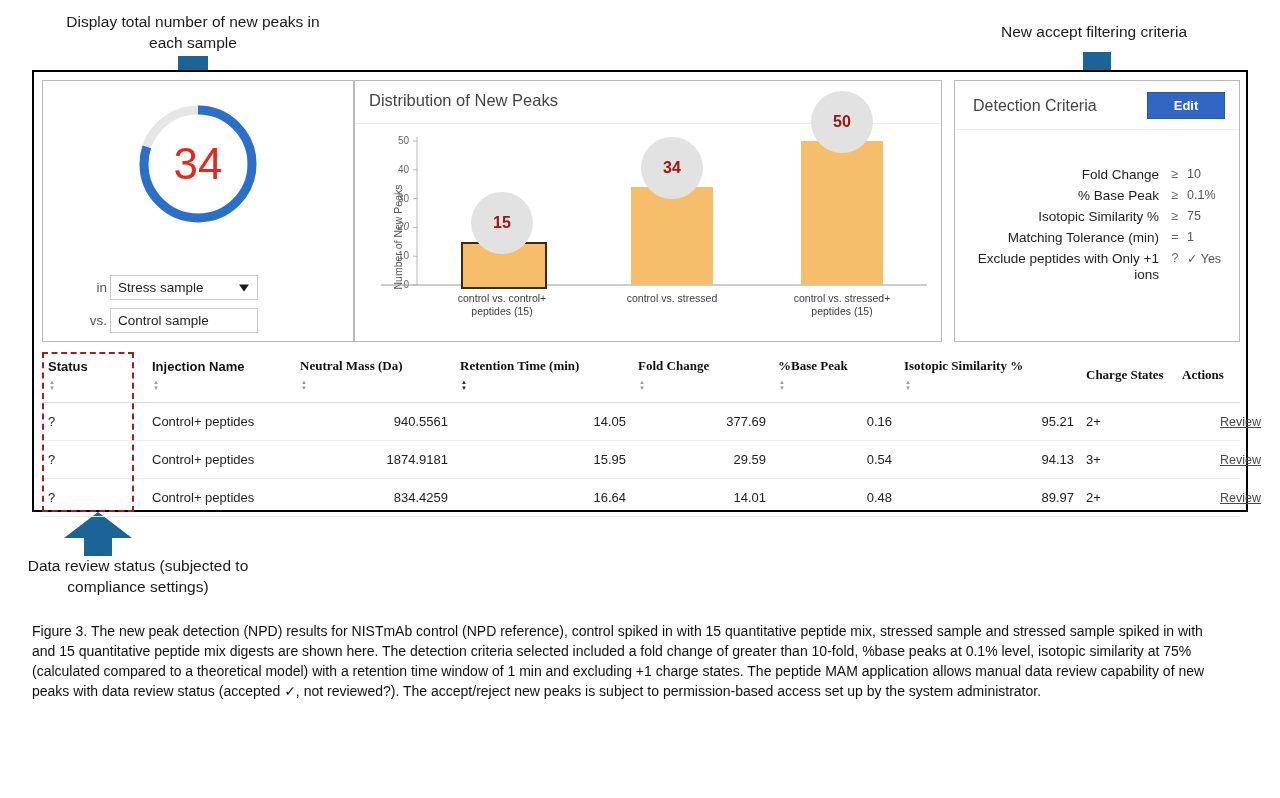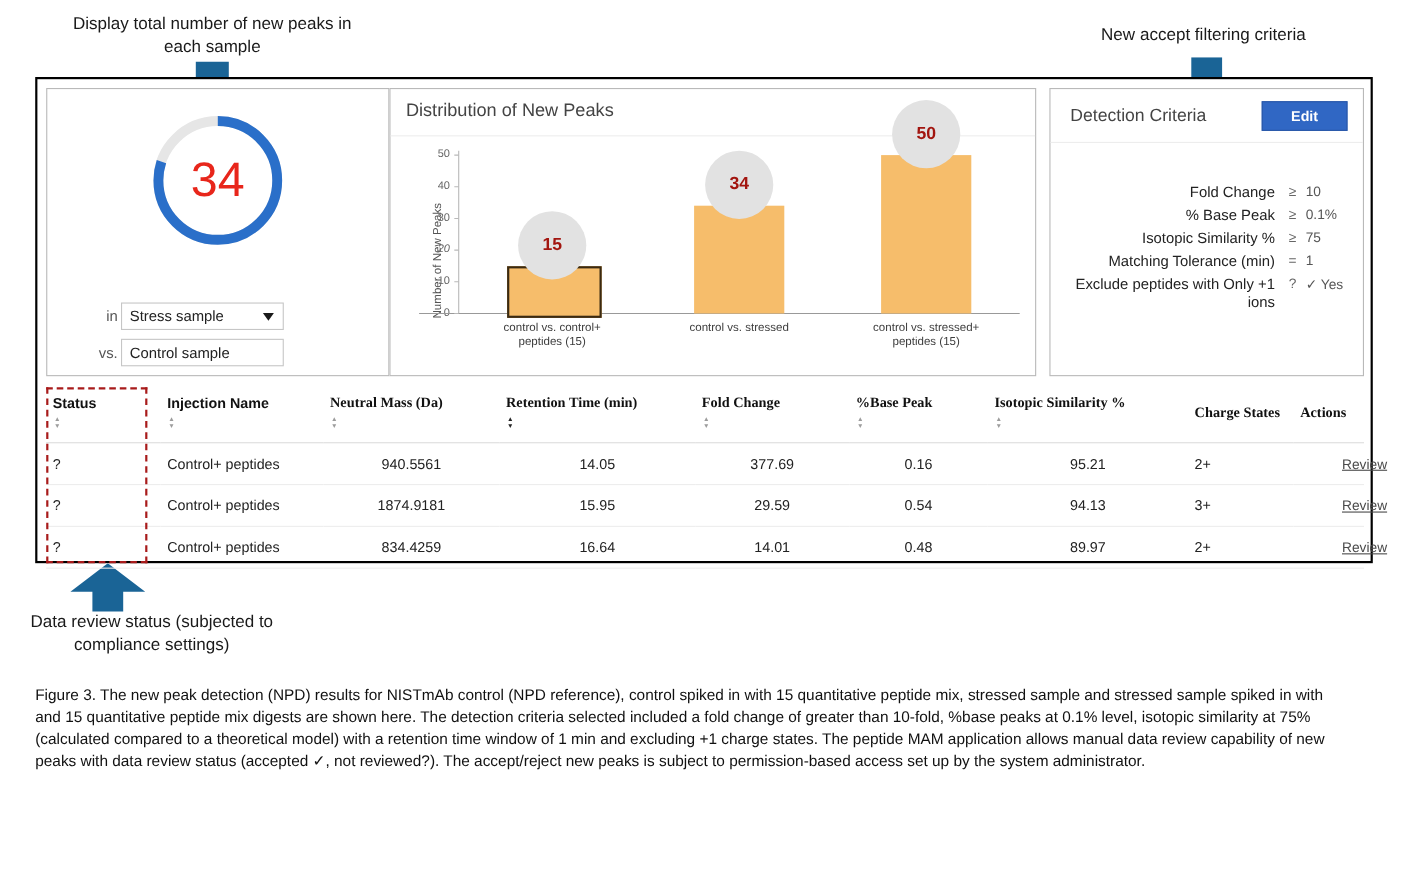--- a/index.html
+++ b/index.html
@@ -283,21 +283,21 @@
   .th-inner.left { justify-content: flex-start; }
   .th-inner.center { justify-content: center; font-family: Liberation Serif, serif; }
   .sort-ico {
     display: inline-block;
     width: 8px;
     line-height: 1;
     font-size: 9px;
     color: #9c9c9c;
   }
   .sort-ico.active { color: #222; }
-  td.num { text-align: center; padding-right: 22px; }
+  td.num { text-align: right; padding-right: 22px; }
   td.charge { color: #777; font-size: 12px; }
   .review-link {
     color: #4a4a4a;
     text-decoration: underline;
     font-size: 12.5px;
     margin-left: 38px;
   }
   .status-cell { color: #222; font-size: 13px; padding-left: 14px; }
 
   

